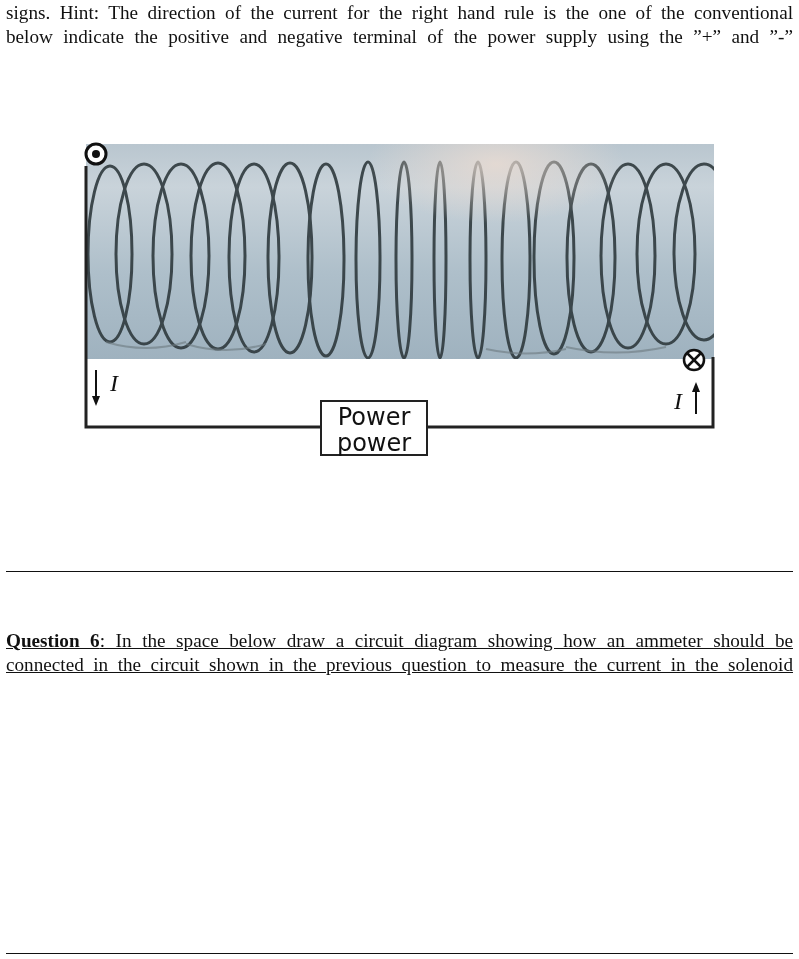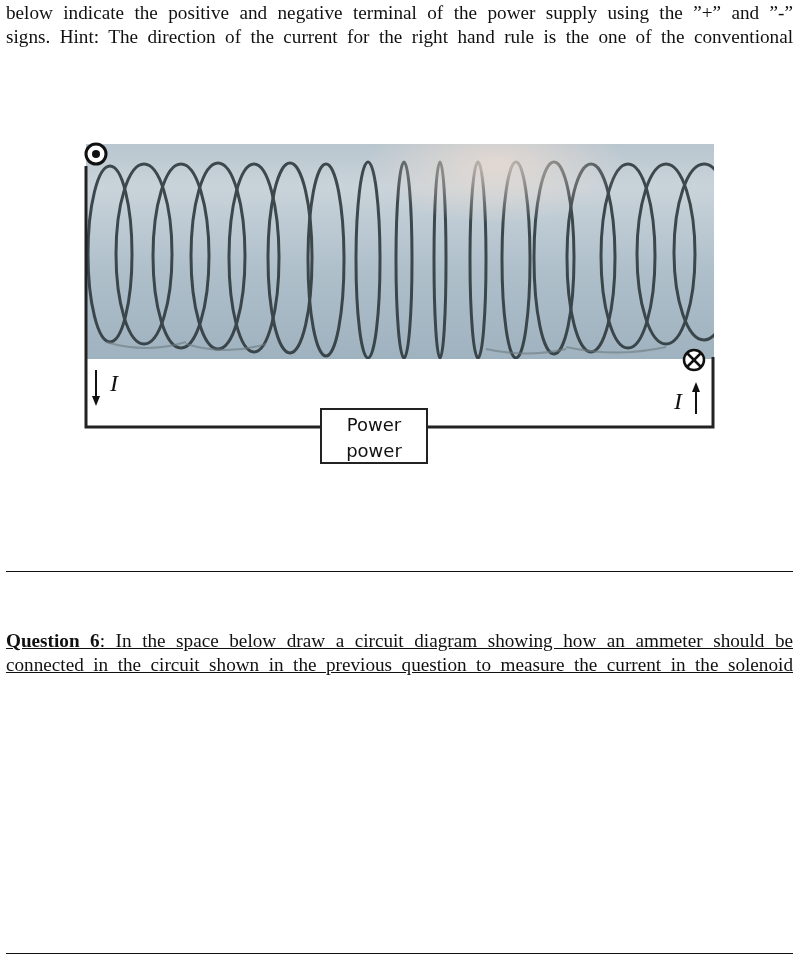--- a/index.html
+++ b/index.html
@@ -14,31 +14,31 @@
   #photo { position: absolute; left: 2px; top: 2px; width: 628px; height: 215px; overflow: hidden;
            background: linear-gradient(180deg, #b9c6cf 0%, #c9d3da 20%, #aebfca 60%, #9fb2bf 100%); }
   #photo .glow { position: absolute; left: 280px; top: -40px; width: 260px; height: 120px;
                  background: radial-gradient(ellipse at center, rgba(235,220,210,0.8), rgba(235,220,210,0) 70%); }
   .hr { position: absolute; left: 6px; width: 787px; height: 0; border-top: 1.5px solid #111; }
   #hr1 { top: 571px; }
   #hr2 { top: 953px; }
   #p2 { top: 629px; text-decoration: underline; }
   .q-label { font-weight: bold; }
   .psu { position: absolute; left: 236px; top: 258px; width: 108px; height: 56px; border: 2.5px solid #222;
-         background: #fff; font-family: "DejaVu Sans", "Liberation Sans", sans-serif; font-size: 18px;
-         line-height: 26px; text-align: center; box-sizing: border-box; padding-top: 2px; margin-top: 8px; }
+         background: #fff; font-family: "DejaVu Sans", "Liberation Sans", sans-serif; font-size: 24px;
+         line-height: 26px; text-align: center; box-sizing: border-box; padding-top: 2px; }
   .psu span { display: block; }
   .ilabel { position: absolute; font-family: "Liberation Serif", "DejaVu Serif", serif; font-style: italic; font-size: 24px; }
 </style>
 </head>
 <body>
 
 <div class="para" id="p1">
+  <span class="line">signs. Hint: The direction of the current for the right hand rule is the one of the conventional</span>
   <span class="line">below indicate the positive and negative terminal of the power supply using the ”+” and ”-”</span>
-  <span class="line">signs. Hint: The direction of the current for the right hand rule is the one of the conventional</span>
 </div>
 
 <div id="figure">
   <div id="photo">
     <div class="glow"></div>
     <svg width="628" height="215" viewBox="0 0 628 215">
       <g fill="none" stroke="#2f3a3e" stroke-width="3" opacity="0.9">
         <ellipse cx="24" cy="110" rx="22" ry="88"></ellipse>
         <ellipse cx="58" cy="110" rx="28" ry="90"></ellipse>
         <ellipse cx="95" cy="112" rx="28" ry="92"></ellipse>

